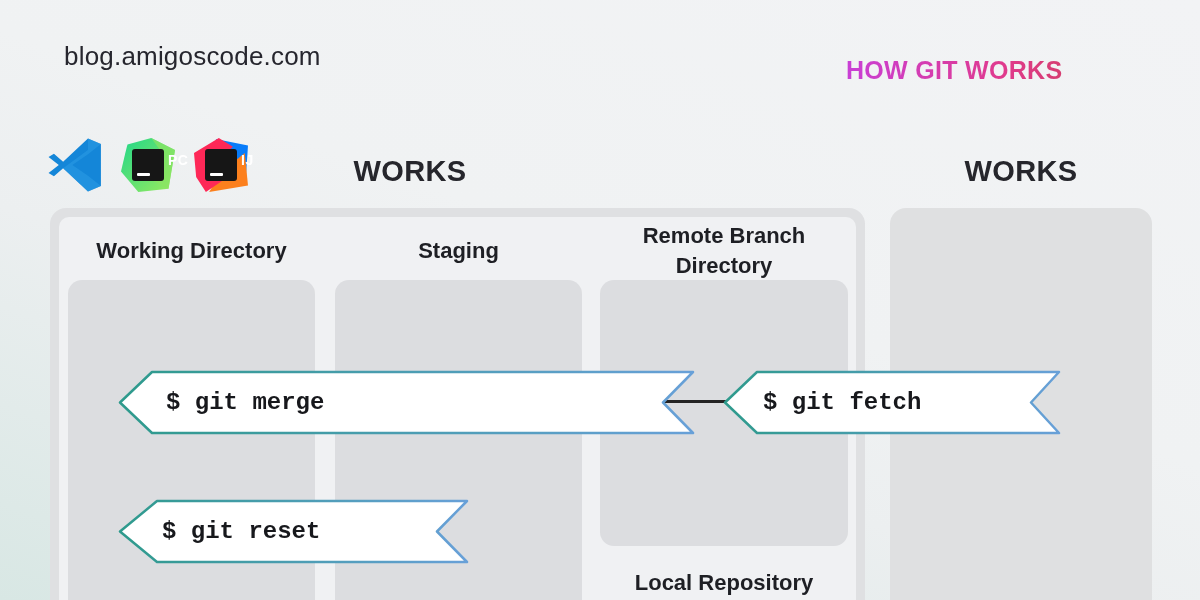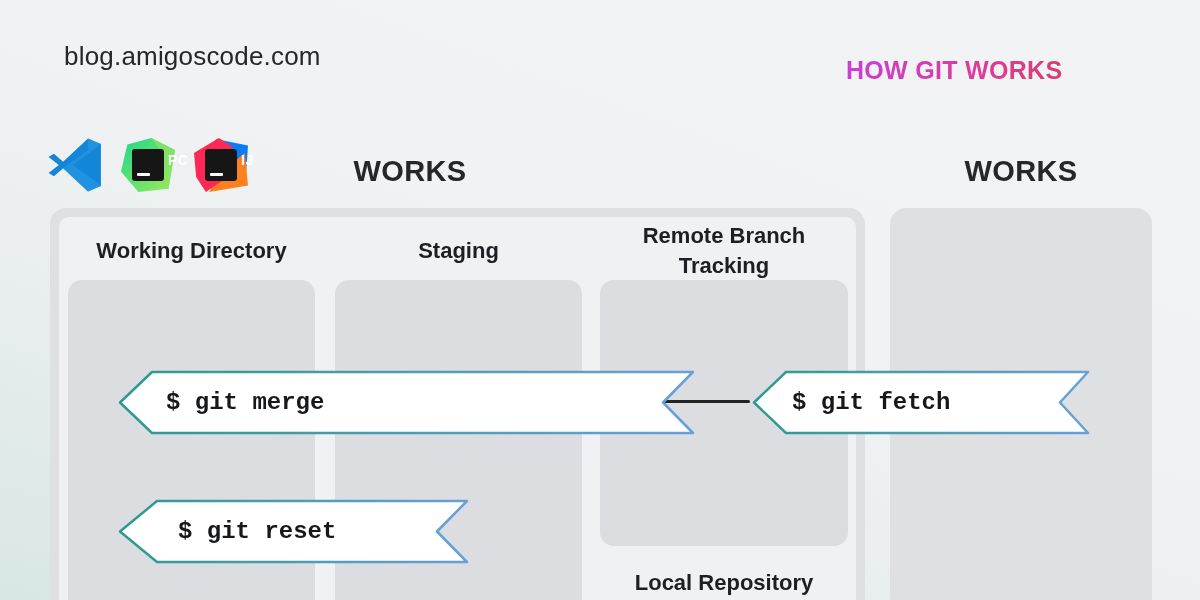--- a/index.html
+++ b/index.html
@@ -40,24 +40,24 @@
   #col-rbt{left:600px;top:280px;width:248px;height:266px;}
 
   .connector{position:absolute;left:658px;top:400px;width:92px;height:3px;background:#242424;z-index:4;border-radius:2px;}
 
   .banner{position:absolute;z-index:5;}
   .banner svg{position:absolute;inset:0;width:100%;height:100%;overflow:visible;}
   .banner .cmd{position:absolute;top:0;height:65px;line-height:65px;
     font-family:"Liberation Mono","DejaVu Sans Mono",monospace;font-weight:700;font-size:24px;color:#17181c;white-space:pre;}
   #banner-merge{left:118px;top:370px;width:578px;height:65px;}
   #banner-merge .cmd{left:48px;}
-  #banner-fetch{left:752px;top:370px;width:339px;height:65px;}
+  #banner-fetch{left:723px;top:370px;width:339px;height:65px;}
   #banner-fetch .cmd{left:40px;}
   #banner-reset{left:118px;top:499px;width:352px;height:65px;}
-  #banner-reset .cmd{left:44px;margin-left:16px;}
+  #banner-reset .cmd{left:44px;}
 </style>
 </head>
 <body>
 
 <div class="canvas">
 
   <div class="site-title">blog.amigoscode.com</div>
   <div class="page-title">HOW GIT WORKS</div>
 
   <div class="icon-row">
@@ -99,21 +99,21 @@
   <div class="zone-heading" id="local-heading">WORKS</div>
   <div class="zone-heading" id="remote-heading">WORKS</div>
 
   <div class="panel-outer" id="local-panel">
     <div class="panel-inner"></div>
   </div>
   <div class="panel-outer" id="remote-panel"></div>
 
   <div class="col-label" id="col-label-st">Staging</div>
   <div class="col-label" id="col-label-wd">Working Directory</div>
-  <div class="col-label" id="col-label-rbt">Remote Branch Tracking</div>
+  <div class="col-label" id="col-label-rbt">Remote Branch Directory</div>
 
   <div class="column" id="col-wd"></div>
   <div class="column" id="col-st"></div>
   <div class="column" id="col-rbt"></div>
 
   <div class="col-label" id="col-label-repo">Local Repository</div>
 
   <div class="connector"></div>
 
   <div class="banner" id="banner-merge">

